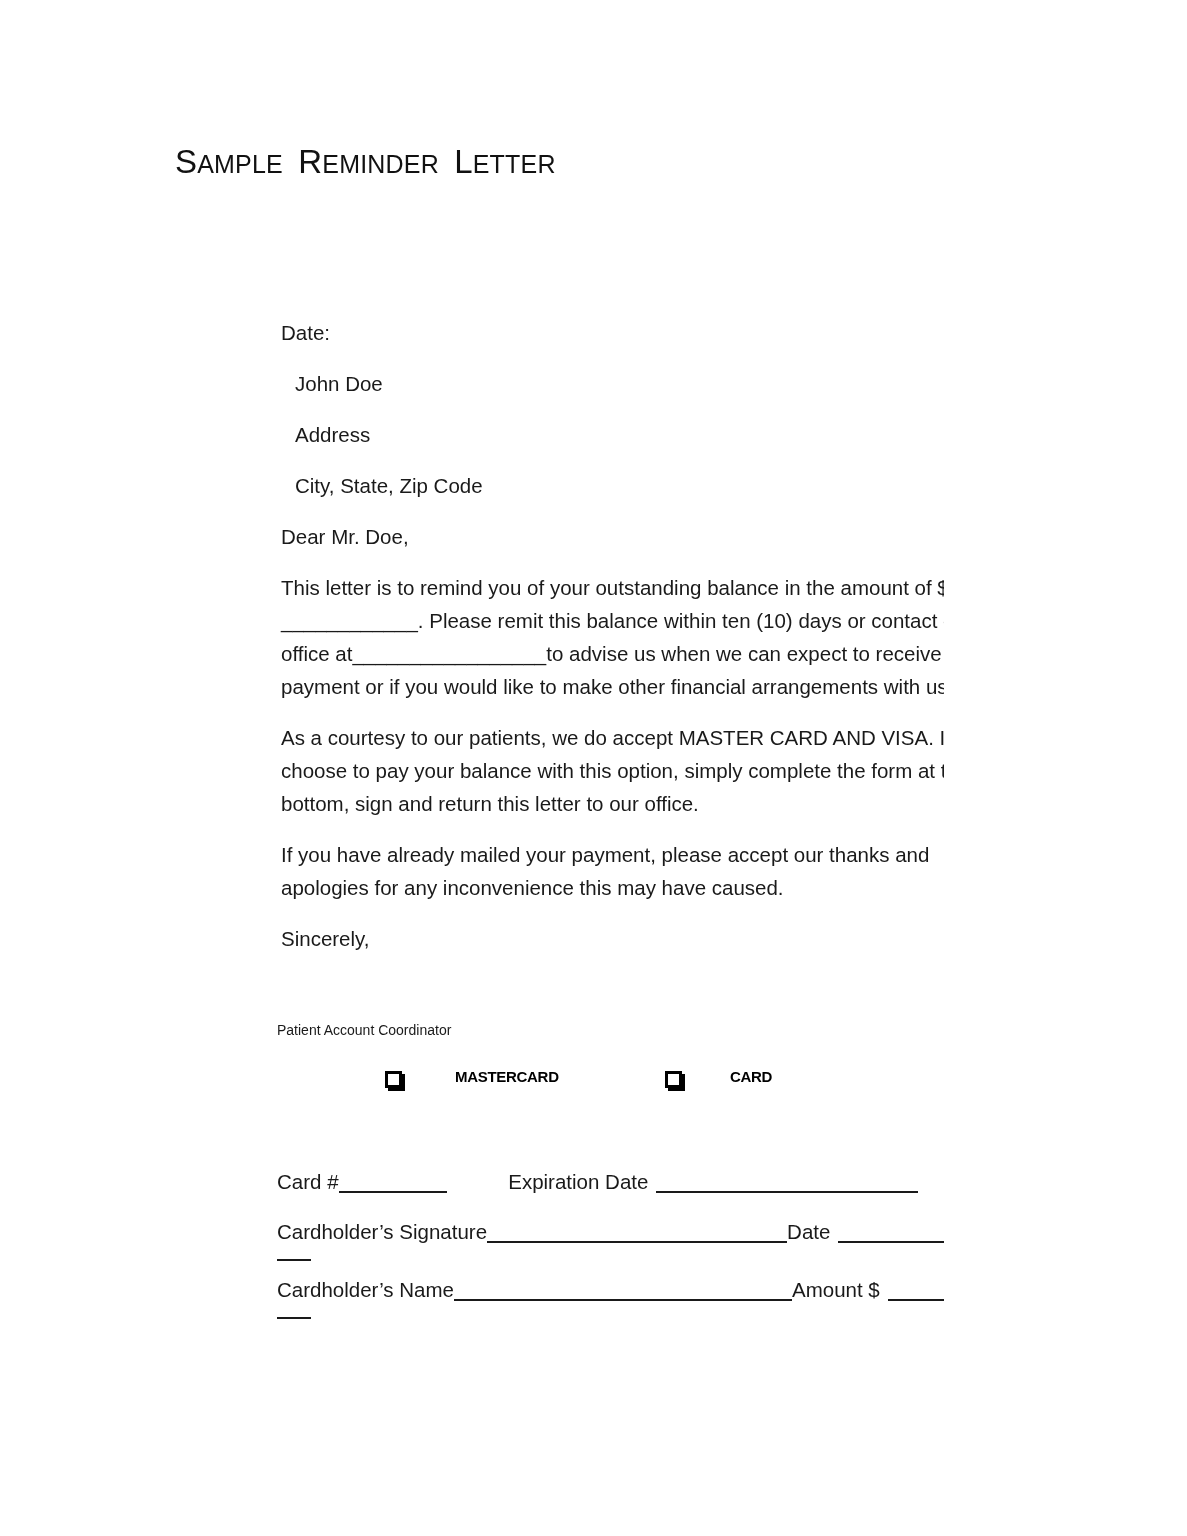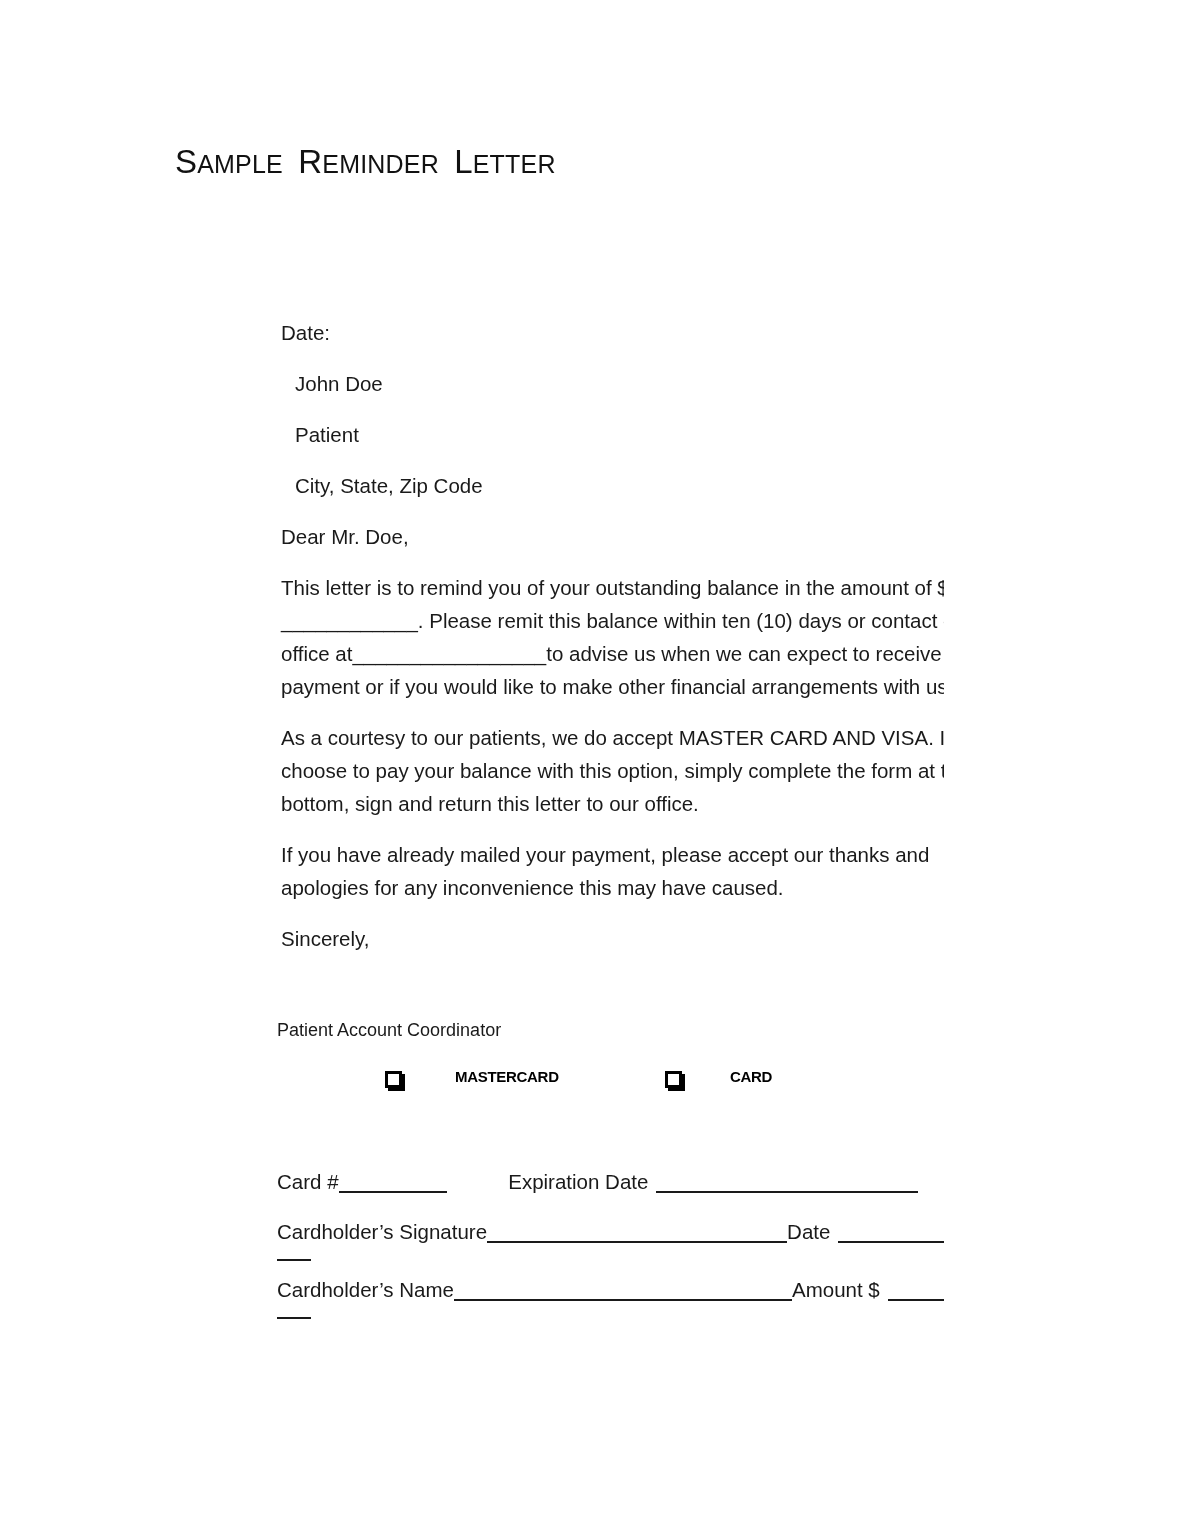--- a/index.html
+++ b/index.html
@@ -57,21 +57,21 @@
 
   .para {
     text-align: left;
   }
 
   
   .coordinator {
     position: absolute;
     left: 277px;
     top: 1016px;
-    font-size: 18px;
+    font-size: 14px;
     line-height: 28px;
     font-family: "Liberation Sans Narrow", "Liberation Sans", sans-serif;
     color: #1a1a1a;
     white-space: nowrap;
   }
 
   
   .card-types {
     position: absolute;
     left: 277px;
@@ -147,21 +147,21 @@
 
 <div class="page">
 
   <div class="doc-title" style="font-variant: normal; text-transform: none;"><span style="font-size: 33px;">S</span><span style="font-size: 25px;">AMPLE</span>  <span style="font-size: 33px;">R</span><span style="font-size: 25px;">EMINDER</span>  <span style="font-size: 33px;">L</span><span style="font-size: 25px;">ETTER</span></div>
 
   <div class="body-block">
 
     <p class="para gap-after">Date:</p>
 
     <p class="addr-line">John Doe</p>
-    <p class="addr-line">Patient</p>
+    <p class="addr-line">Address</p>
     <p class="addr-line gap-after">City, State, Zip Code</p>
 
     <p class="para gap-after">Dear Mr. Doe,</p>
 
     <p class="para">This letter is to remind you of your outstanding balance in the amount of $ ____________. Please remit this balance within ten (10) days or contact our office at_________________to advise us when we can expect to receive your payment or if you would like to make other financial arrangements with us.</p>
 
     <p class="para">As a courtesy to our patients, we do accept MASTER CARD AND VISA. If you choose to pay your balance with this option, simply complete the form at the bottom, sign and return this letter to our office.</p>
 
     <p class="para">If you have already mailed your payment, please accept our thanks and apologies for any inconvenience this may have caused.</p>
 

